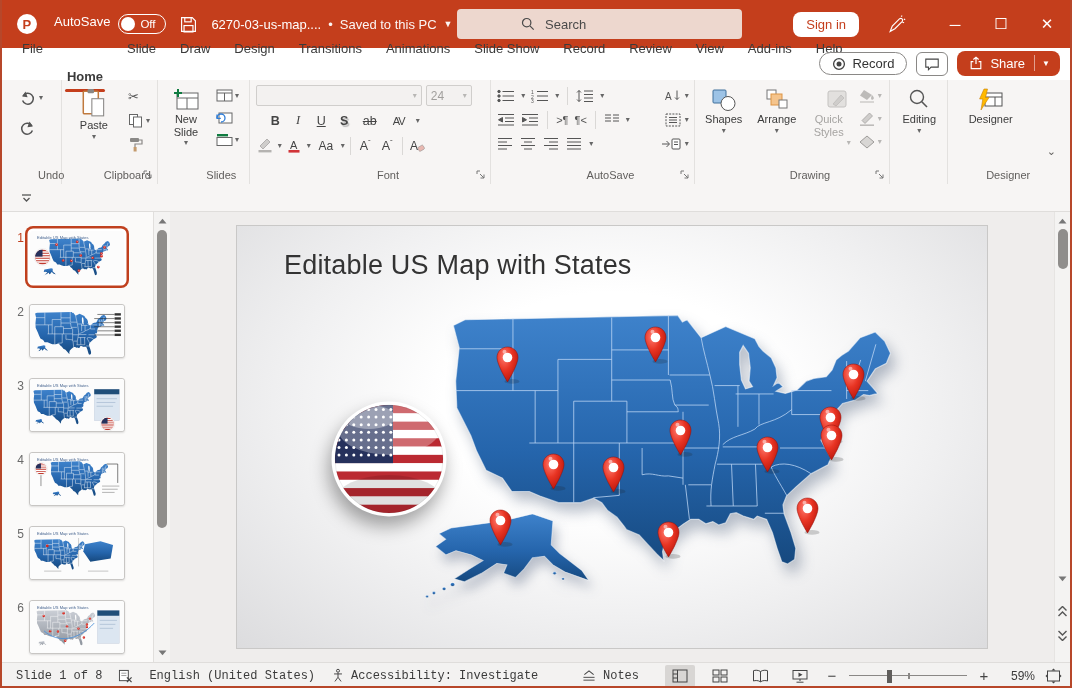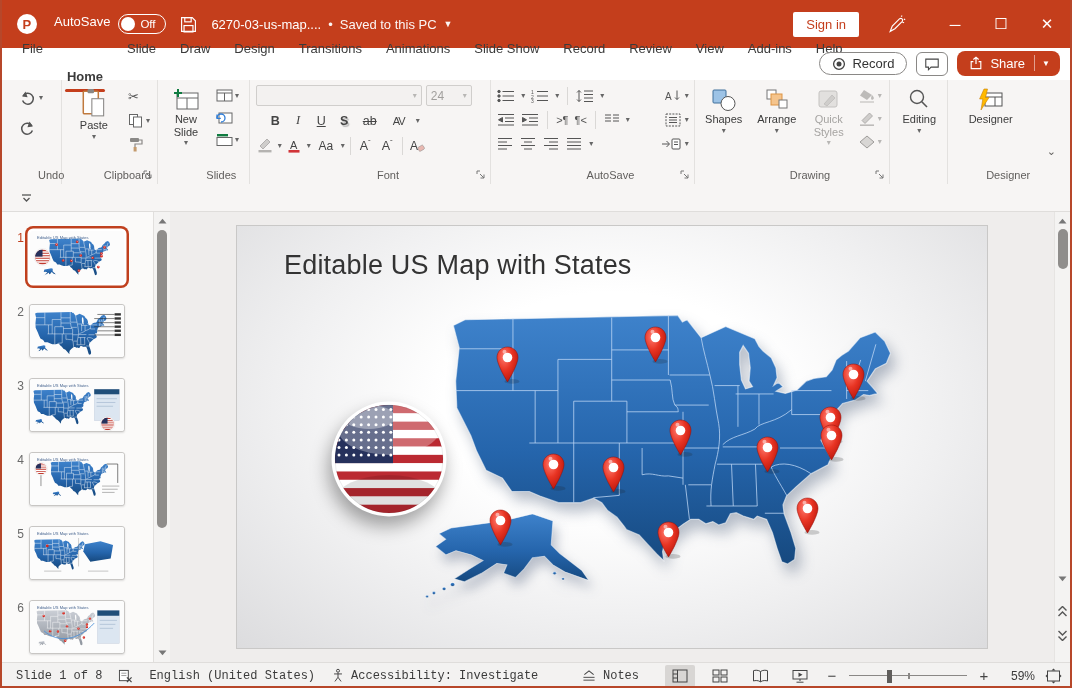--- a/index.html
+++ b/index.html
@@ -15,21 +15,21 @@
   .toggle { width:48px; height:20px; border:1px solid #fff; border-radius:10px; display:flex; align-items:center; gap:5px; padding:1px 6px 1px 2px; }
   .knob { width:14px; height:14px; border-radius:50%; background:#fff; }
   .toggle span { font-size:11.5px; }
   .fileinfo { display:flex; align-items:center; gap:7px; white-space:nowrap; }
   .fileinfo .dim2 { opacity:.95; }
   .chevw { font-size:9px; opacity:.95; }
   .searchbox { position:absolute; left:455px; top:9px; width:285px; height:30px; background:#EDD7CE; border-radius:4px;
                display:flex; align-items:center; gap:10px; padding-left:64px; color:#443; }
   .searchbox .stext { font-size:13px; color:#4a4a4a; }
   .tb-right { position:absolute; right:0; top:0; height:48px; display:flex; align-items:center; }
-  .signin { background:#fff; color:#C43E1C; font-size:13px; padding:5px 13px; border-radius:2px; margin-right:28px; }
+  .signin { background:#fff; color:#C43E1C; font-size:13px; padding:5px 13px; border-radius:8px; margin-right:28px; }
   .fbicon { margin-right:26px; }
   .winbtn { width:46px; height:48px; display:flex; align-items:center; justify-content:center; font-size:15px; color:#fff; }
 
   
   .menubar { height:32px; background:#fff; display:flex; align-items:center; padding-left:8px; position:relative; }
   .tab { padding:0 12px; font-size:13px; color:#3b3b3b; height:32px; line-height:30px; position:relative; cursor:default; }
   .tab.active { font-weight:bold;margin-top:28px; }
   .tab.active::after { content:""; position:absolute; left:10px; right:10px; bottom:2px; height:3px; border-radius:2px; background:var(--accent,#C43E1C); }
   .mb-right { position:absolute; right:10px; top:3px; display:flex; align-items:center; gap:9px; }
   .recordbtn { display:flex; align-items:center; gap:6px; border:1px solid #8a8886; border-radius:13px; padding:3px 12px; font-size:13px; color:#333; background:#fff; }
@@ -37,21 +37,21 @@
   .sharebtn { display:flex; align-items:center; gap:7px; background:var(--accent,#C43E1C); color:#fff; font-size:13px; padding:4px 10px 5px 12px; border-radius:8px; }
   .sharebtn .sdiv { width:1px; height:16px; background:rgba(255,255,255,.5); margin-left:2px; }
 
   
   .ribbon { height:104px; background:#F7F5F4; display:flex; }
   .rgroup { position:relative; height:104px; padding:5px 5px 18px 6px; border-right:1px solid #E3E1DF; display:flex; gap:6px; }
   .glabel { position:absolute; bottom:3px; left:0; right:0; text-align:center; font-size:11px; color:#605E5C;margin-left:36px; }
   .launcher { position:absolute; bottom:4px; right:4px; }
   .rcol { display:flex; flex-direction:column; gap:5px; }
   .rbig { width:52px; display:flex; flex-direction:column; align-items:center; gap:1px; font-size:11px; color:#3b3b3b; text-align:center; padding-top:3px; line-height:1.15; }
-  .rbig.dim { color:#A6A4A2; }
+  .rbig.dim { color:#A6A4A2;align-items:flex-end; }
   .sbtn { display:flex; align-items:center; gap:2px; padding:2px; }
   .chev { font-size:8px; color:#666; line-height:1; }
   .chev.dim { color:#B8B6B4; }
   .combo { height:21px; border:1px solid #D0CECC; background:#F3F1F0; border-radius:2px; display:flex; align-items:center; justify-content:space-between; padding:0 4px; }
   .combo .cv { font-size:12px; color:#A19F9D; }
   .fbtn { width:19px; height:19px; display:flex; align-items:center; justify-content:center; font-size:12.5px; color:#444; }
   .fsep { width:1px; height:18px; background:#DAD8D6; margin:0 2px; align-self:center; }
   .prow { display:flex; align-items:center; gap:7px; height:21px; }
   svg.i { display:block; }
   .undo-redo svg { margin:2px 0; }
@@ -154,20 +154,29 @@
             <rect x="4.5" y="1.5" width="6" height="4"></rect>
             <rect x="3.8" y="9" width="8.4" height="6"></rect>
           </svg>
       </span>
       <span class="fileinfo">
         <span>6270-03-us-map....</span>
         <span class="dim2">•</span>
         <span class="dim2">Saved to this PC</span>
         <span class="chevw">▼</span>
       </span>
+    </div>
+    <div class="searchbox">
+      <span>
+        <svg class="i" width="14" height="14" viewBox="0 0 16 16" stroke="#4a4a4a" fill="none" stroke-width="1.4">
+            <circle cx="6.5" cy="6.5" r="4.8"></circle>
+            <line x1="10.2" y1="10.2" x2="14.5" y2="14.5"></line>
+          </svg>
+      </span>
+      <span class="stext">Search</span>
     </div>
     <div class="tb-right">
       <span class="signin">Sign in</span>
       <span class="fbicon">
         <svg class="i" width="19" height="19" viewBox="0 0 18 18" stroke="#fff" fill="none" stroke-width="1.1">
             <path d="M3,15.5 L5,10.5 L12,3.5 a1.8,1.8 0 0 1 2.5,2.5 L7.5,13 Z"></path>
             <path d="M13.4,1.6 l1,-1 M16,4.6 l1.2,-.8 M14.6,6.8 l1.6,.6"></path>
           </svg>
       </span>
       <span class="winbtn">─</span>

